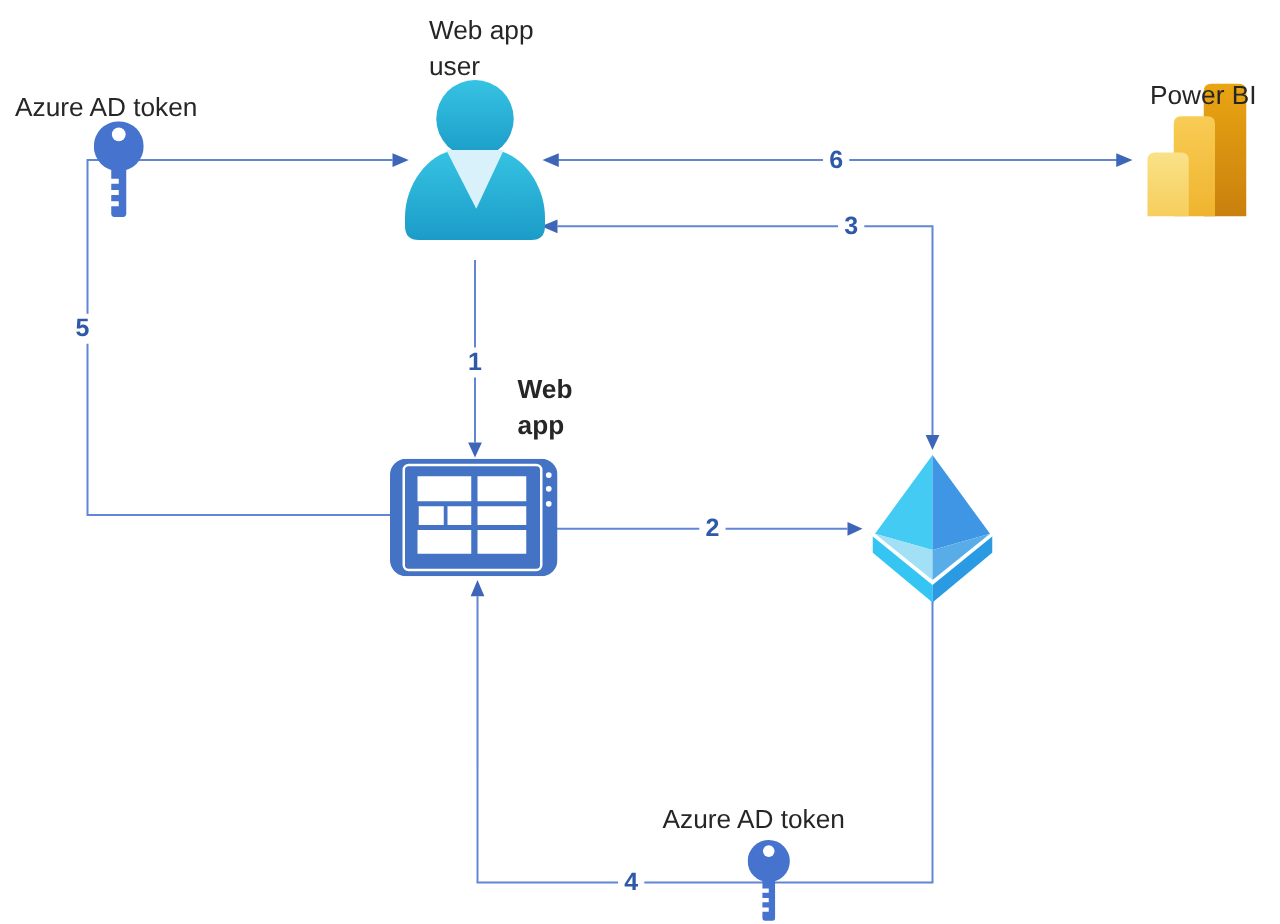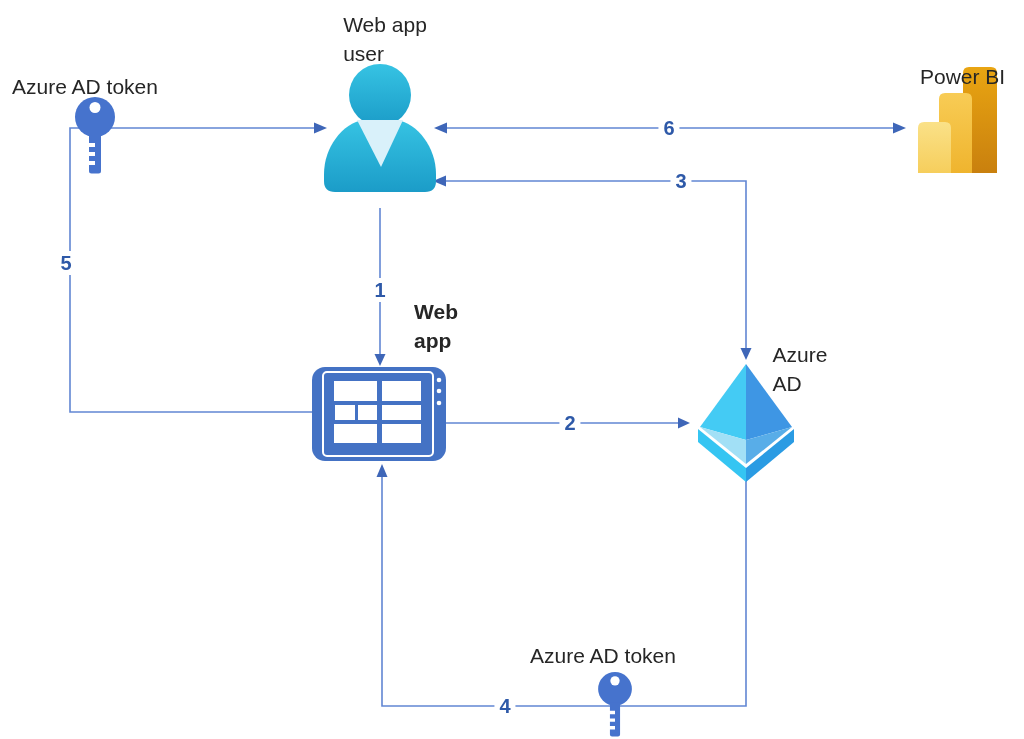--- a/index.html
+++ b/index.html
@@ -82,22 +82,20 @@
   <span class="num" style="left:505px; top:706px;">4</span>
   <span class="num" style="left:66px;  top:263px;">5</span>
   <span class="num" style="left:669px; top:128px;">6</span>
 
   <div class="lbl" style="left:12px; top:73px;">Azure AD token</div>
   <div class="lbl center" style="left:385px; top:11px;">Web app
 user</div>
   <div class="lbl" style="left:920px; top:27px;margin-top:36px;">Power BI</div>
   <div class="lbl center" style="left:436px; top:298px;font-weight:bold;">Web
 app</div>
-  <div class="lbl center" style="left:800px; top:341px;">Azure
-AD</div>
   <div class="lbl" style="left:530px; top:642px;">Azure AD token</div>
 
   <div class="icon" style="left:75px; top:97px;">
     <svg width="40" height="77" viewBox="0 0 40 77">
       <circle class="f-keyblue" cx="20" cy="20" r="20"></circle>
       <path class="f-keyblue" d="M14,36 H26 V74 Q26,76.5 23.5,76.5 H16.5 Q14,76.5 14,74 V68 H20 V64 H14 V59 H20 V55 H14 V50 H20 V46 H14 Z"></path>
       <circle class="f-white" cx="20" cy="10.5" r="5.5"></circle>
     </svg>
   </div>
 

